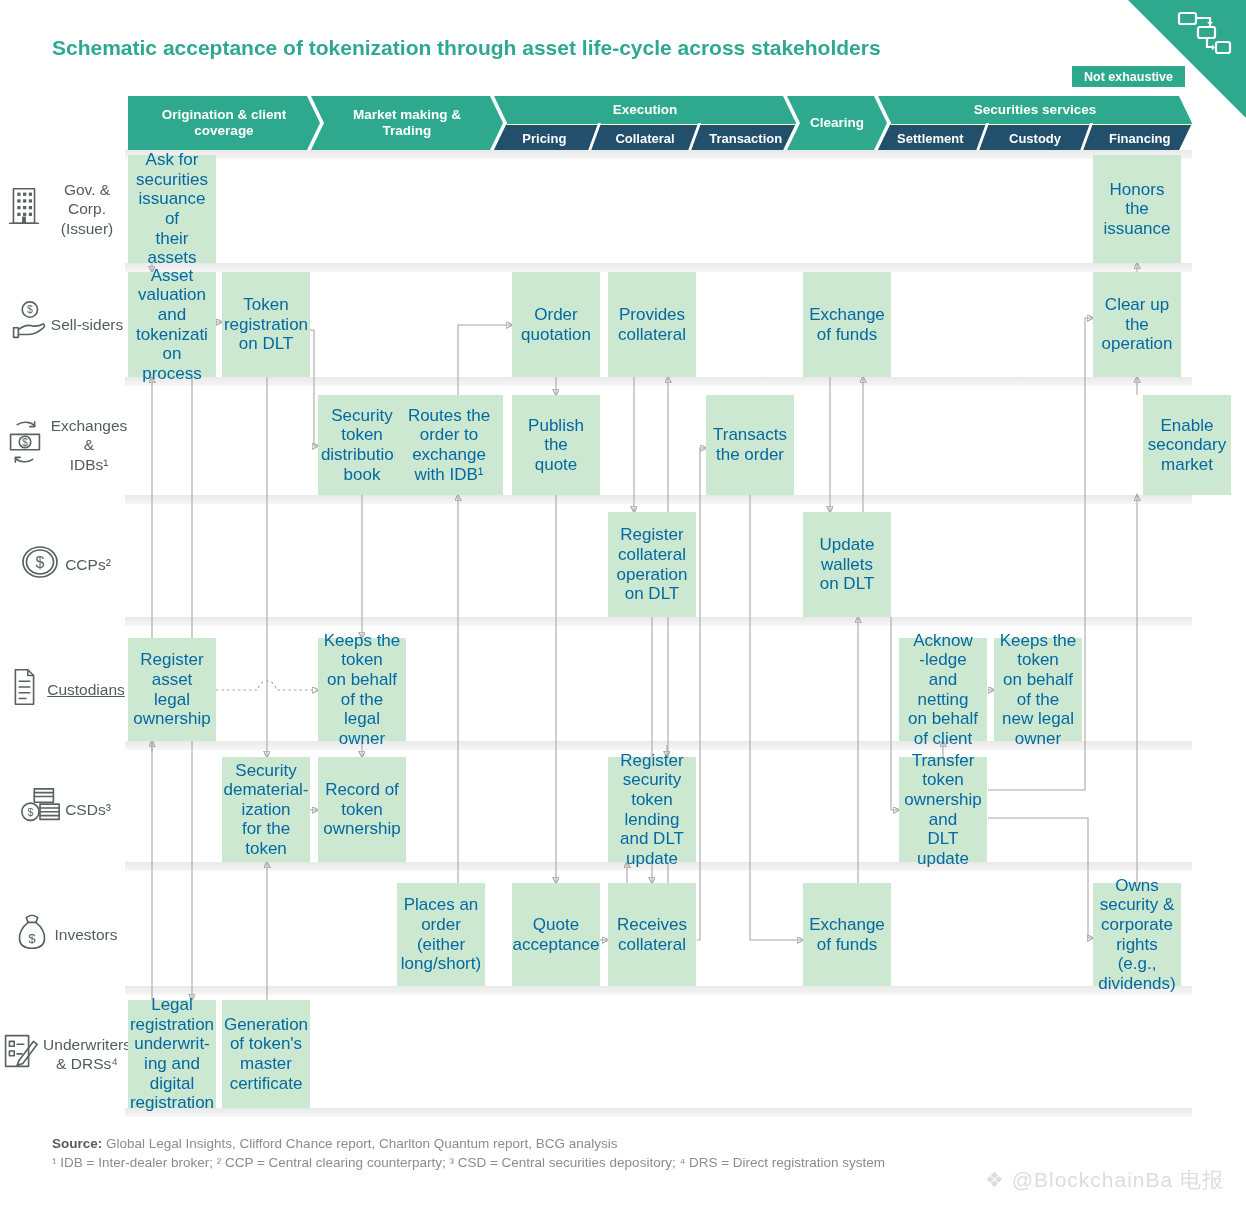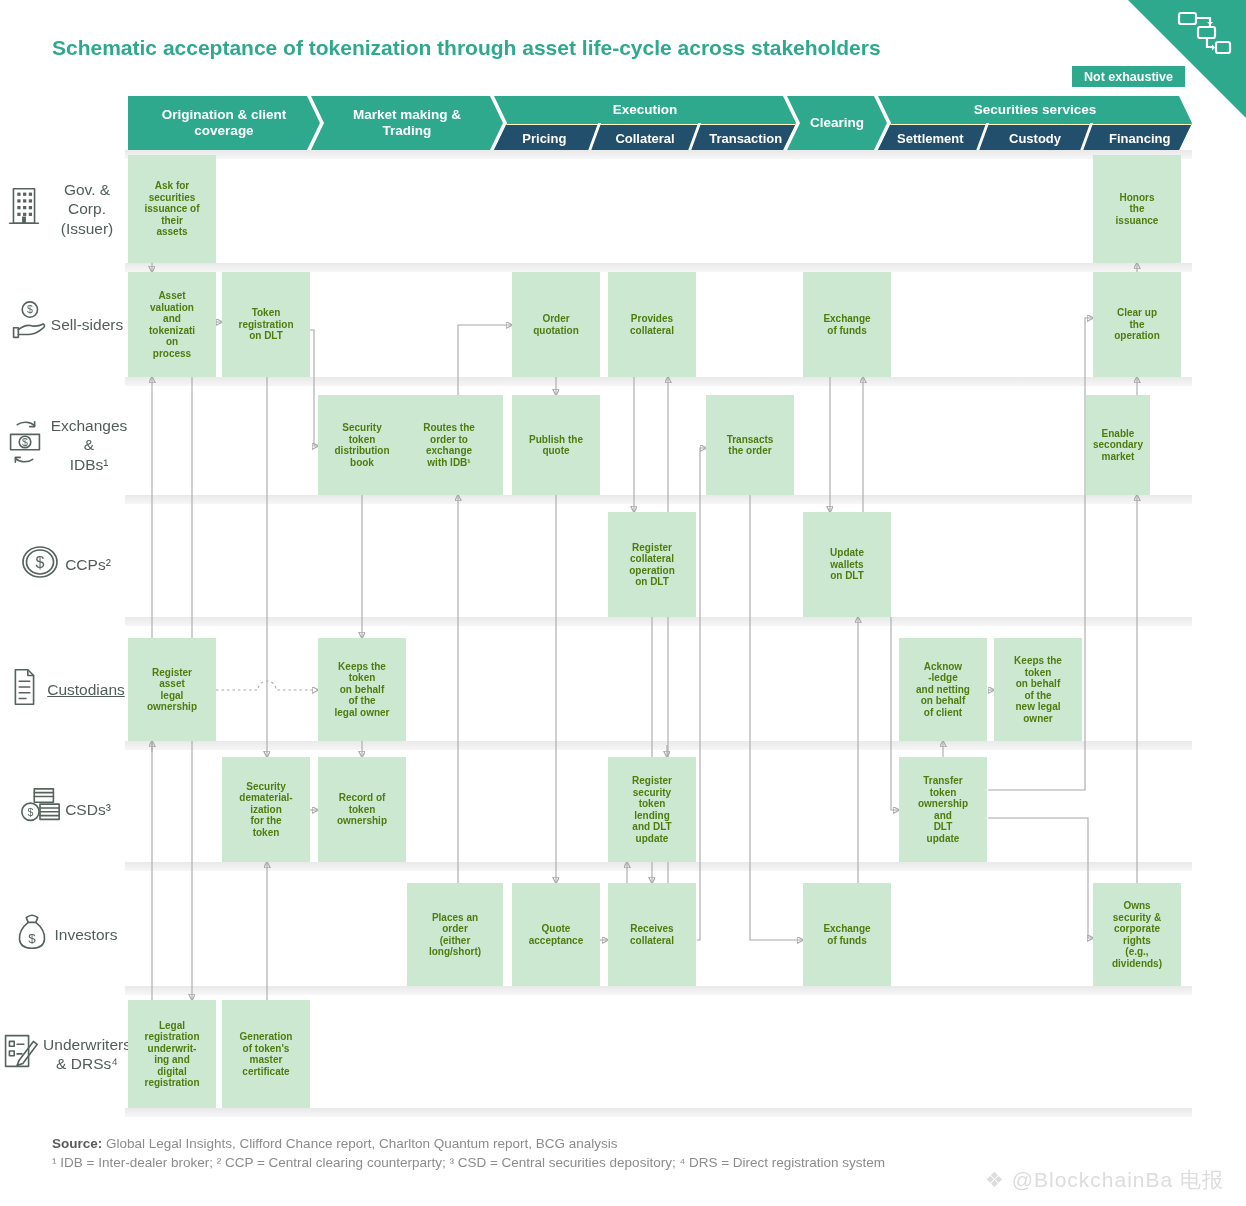--- a/index.html
+++ b/index.html
@@ -27,23 +27,23 @@
            color:#fff;font-size:13px;font-weight:700;position:relative;}
   .subdiv{position:absolute;top:-2px;bottom:0;width:3px;background:#fff;transform:skewX(-20deg);}
   
   .band{left:125px;width:1067px;height:9px;background:linear-gradient(180deg,#e9e9e9,#f6f6f6);}
   
   .stake{left:0;width:126px;display:flex;flex-direction:row;align-items:center;
          justify-content:center;text-align:center;color:#515e58;}
   .stake svg{display:block;margin-bottom:6px;}
   .stake .slabel{font-size:15.5px;line-height:1.25;white-space:pre-line;}
   
-  .fbox{background:var(--boxfill,#cde8d1);color:#4d7c0f;display:flex;align-items:center;
-        justify-content:center;text-align:center;font-size:10px;line-height:1.15;
-        font-weight:700;white-space:pre-line;padding:2px;box-sizing:border-box;z-index:2;}
+  .fbox{background:var(--boxfill,#cde8d1);color:#0369a1;display:flex;align-items:center;
+        justify-content:center;text-align:center;font-size:17px;line-height:1.15;
+        font-weight:400;white-space:pre-line;padding:2px;box-sizing:border-box;z-index:2;}
   
   #wires{left:0;top:0;z-index:1;}
   #wires path{stroke:#a8a8a8;stroke-width:1.1;fill:none;}
   #wires path.dot{stroke-dasharray:2.5,3;}
   
   #footer{left:52px;top:1134px;width:1080px;font-size:13.5px;color:#8c8c8c;line-height:1.42;}
   #footer b{color:#5a5a5a;}
   
   #watermark{left:985px;top:1166px;width:260px;font-size:21px;color:#dcdcdc;
              letter-spacing:1px;white-space:nowrap;z-index:5;}
@@ -311,21 +311,21 @@
 distribution
 book</div>
       <div class="abs fbox" style="left: 395px; top: 395px; width: 108px; height: 100px;">Routes the
 order to
 exchange
 with IDB¹</div>
       <div class="abs fbox" style="left: 512px; top: 395px; width: 88px; height: 100px;">Publish the
 quote</div>
       <div class="abs fbox" style="left: 706px; top: 395px; width: 88px; height: 100px;">Transacts
 the order</div>
-      <div class="abs fbox" style="left: 1086px; top: 395px; width: 64px; height: 100px;">Enable
+      <div class="abs fbox" style="left: 1143px; top: 395px; width: 88px; height: 100px;">Enable
 secondary
 market</div>
       <div class="abs fbox" style="left: 608px; top: 512px; width: 88px; height: 105px;">Register
 collateral
 operation
 on DLT</div>
       <div class="abs fbox" style="left: 803px; top: 512px; width: 88px; height: 105px;">Update
 wallets
 on DLT</div>
       <div class="abs fbox" style="left: 128px; top: 638px; width: 88px; height: 103px;">Register
@@ -361,21 +361,21 @@
 token
 lending
 and DLT
 update</div>
       <div class="abs fbox" style="left: 899px; top: 757px; width: 88px; height: 105px;">Transfer
 token
 ownership
 and
 DLT
 update</div>
-      <div class="abs fbox" style="left: 407px; top: 883px; width: 96px; height: 103px;">Places an
+      <div class="abs fbox" style="left: 397px; top: 883px; width: 88px; height: 103px;">Places an
 order
 (either
 long/short)</div>
       <div class="abs fbox" style="left: 512px; top: 883px; width: 88px; height: 103px;">Quote
 acceptance</div>
       <div class="abs fbox" style="left: 608px; top: 883px; width: 88px; height: 103px;">Receives
 collateral</div>
       <div class="abs fbox" style="left: 803px; top: 883px; width: 88px; height: 103px;">Exchange
 of funds</div>
       <div class="abs fbox" style="left: 1093px; top: 883px; width: 88px; height: 103px;">Owns

